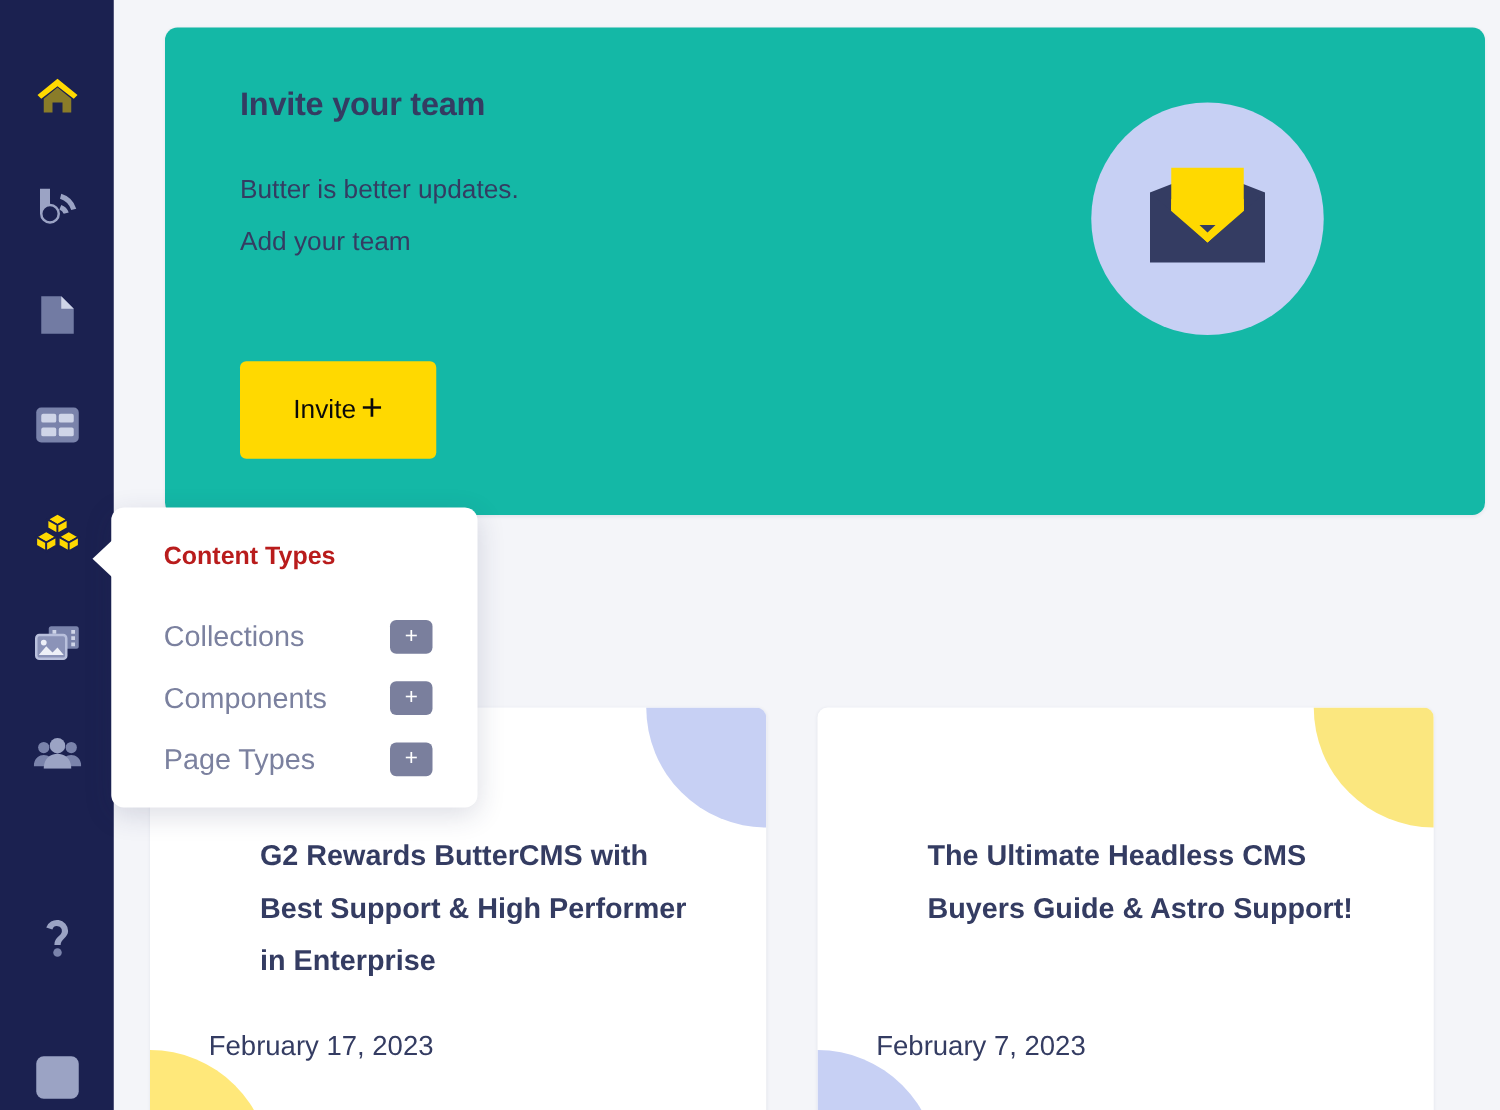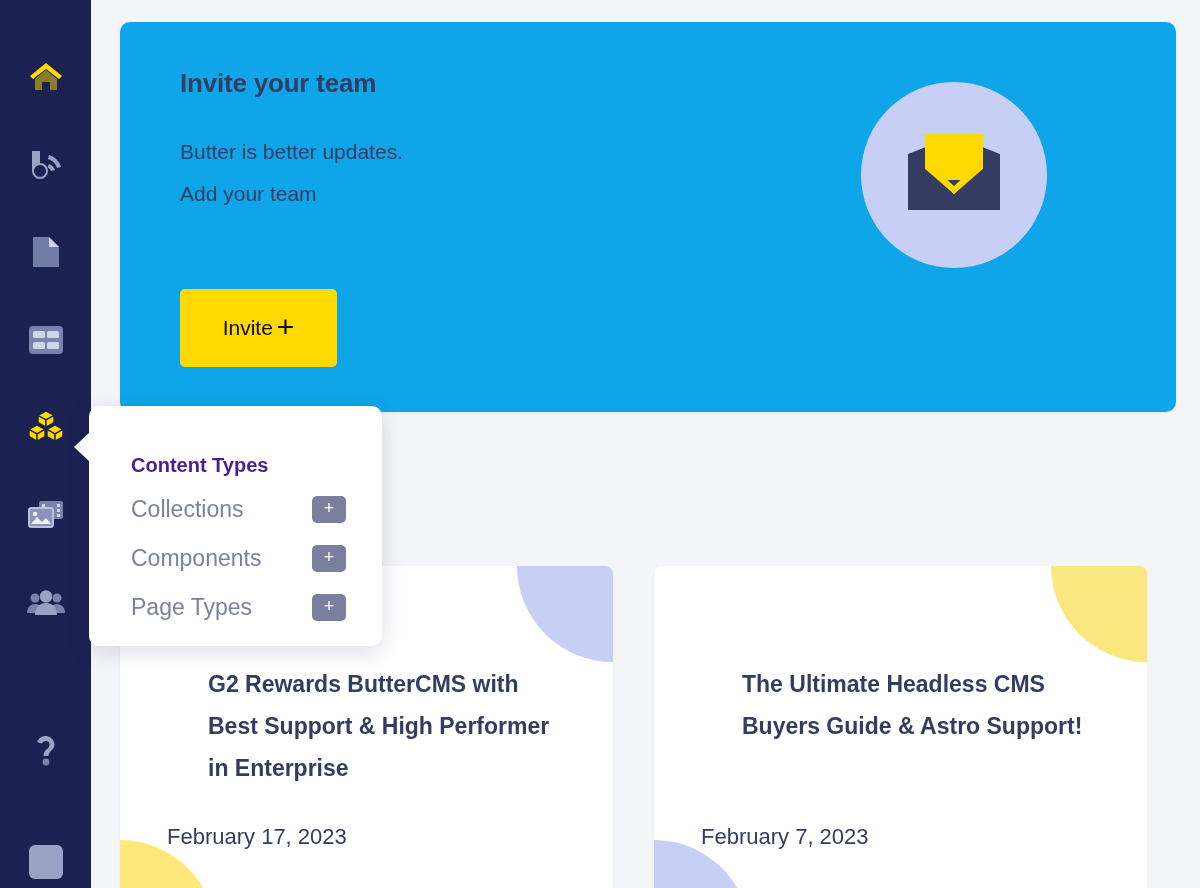--- a/index.html
+++ b/index.html
@@ -48,25 +48,25 @@
     top: 0;
     width: 1109px;
     height: 888px;
     background: #f4f5f9;
     overflow: hidden;
   }
 
   
   #invite-card {
     position: absolute;
-    left: 29px;
+    left: 41px;
     top: 22px;
     width: 1056px;
     height: 390px;
-    background: #0ea5e9;
+    background: #14b8a6;
     border-radius: 10px;
     box-shadow: 0 1px 3px rgba(30,40,80,.07);
   }
 
   #invite-title {
     position: absolute;
     left: 60px;
     top: 46px;
     font-size: 26px;
     font-weight: bold;
@@ -209,22 +209,21 @@
     border-bottom: 15px solid transparent;
     border-right: 16px solid #ffffff;
   }
 
   #popover-title {
     position: absolute;
     left: 42px;
     top: 28px;
     font-size: 20px;
     font-weight: bold;
-    color: #4c1d95;
-    margin-top: 20px;
+    color: #b91c1c;
   }
 
   .popover-row {
     position: absolute;
     left: 42px;
     width: 215px;
     height: 30px;
     display: flex;
     align-items: center;
     justify-content: space-between;

